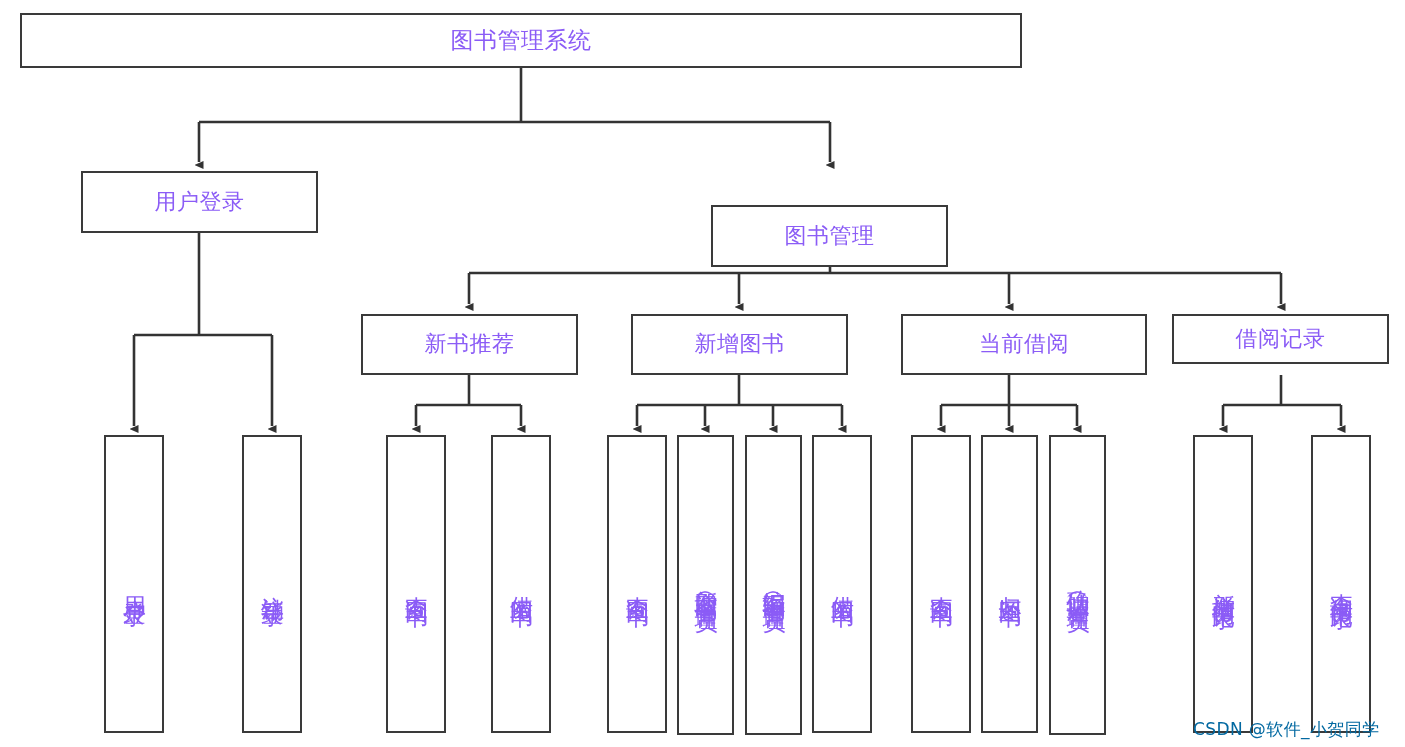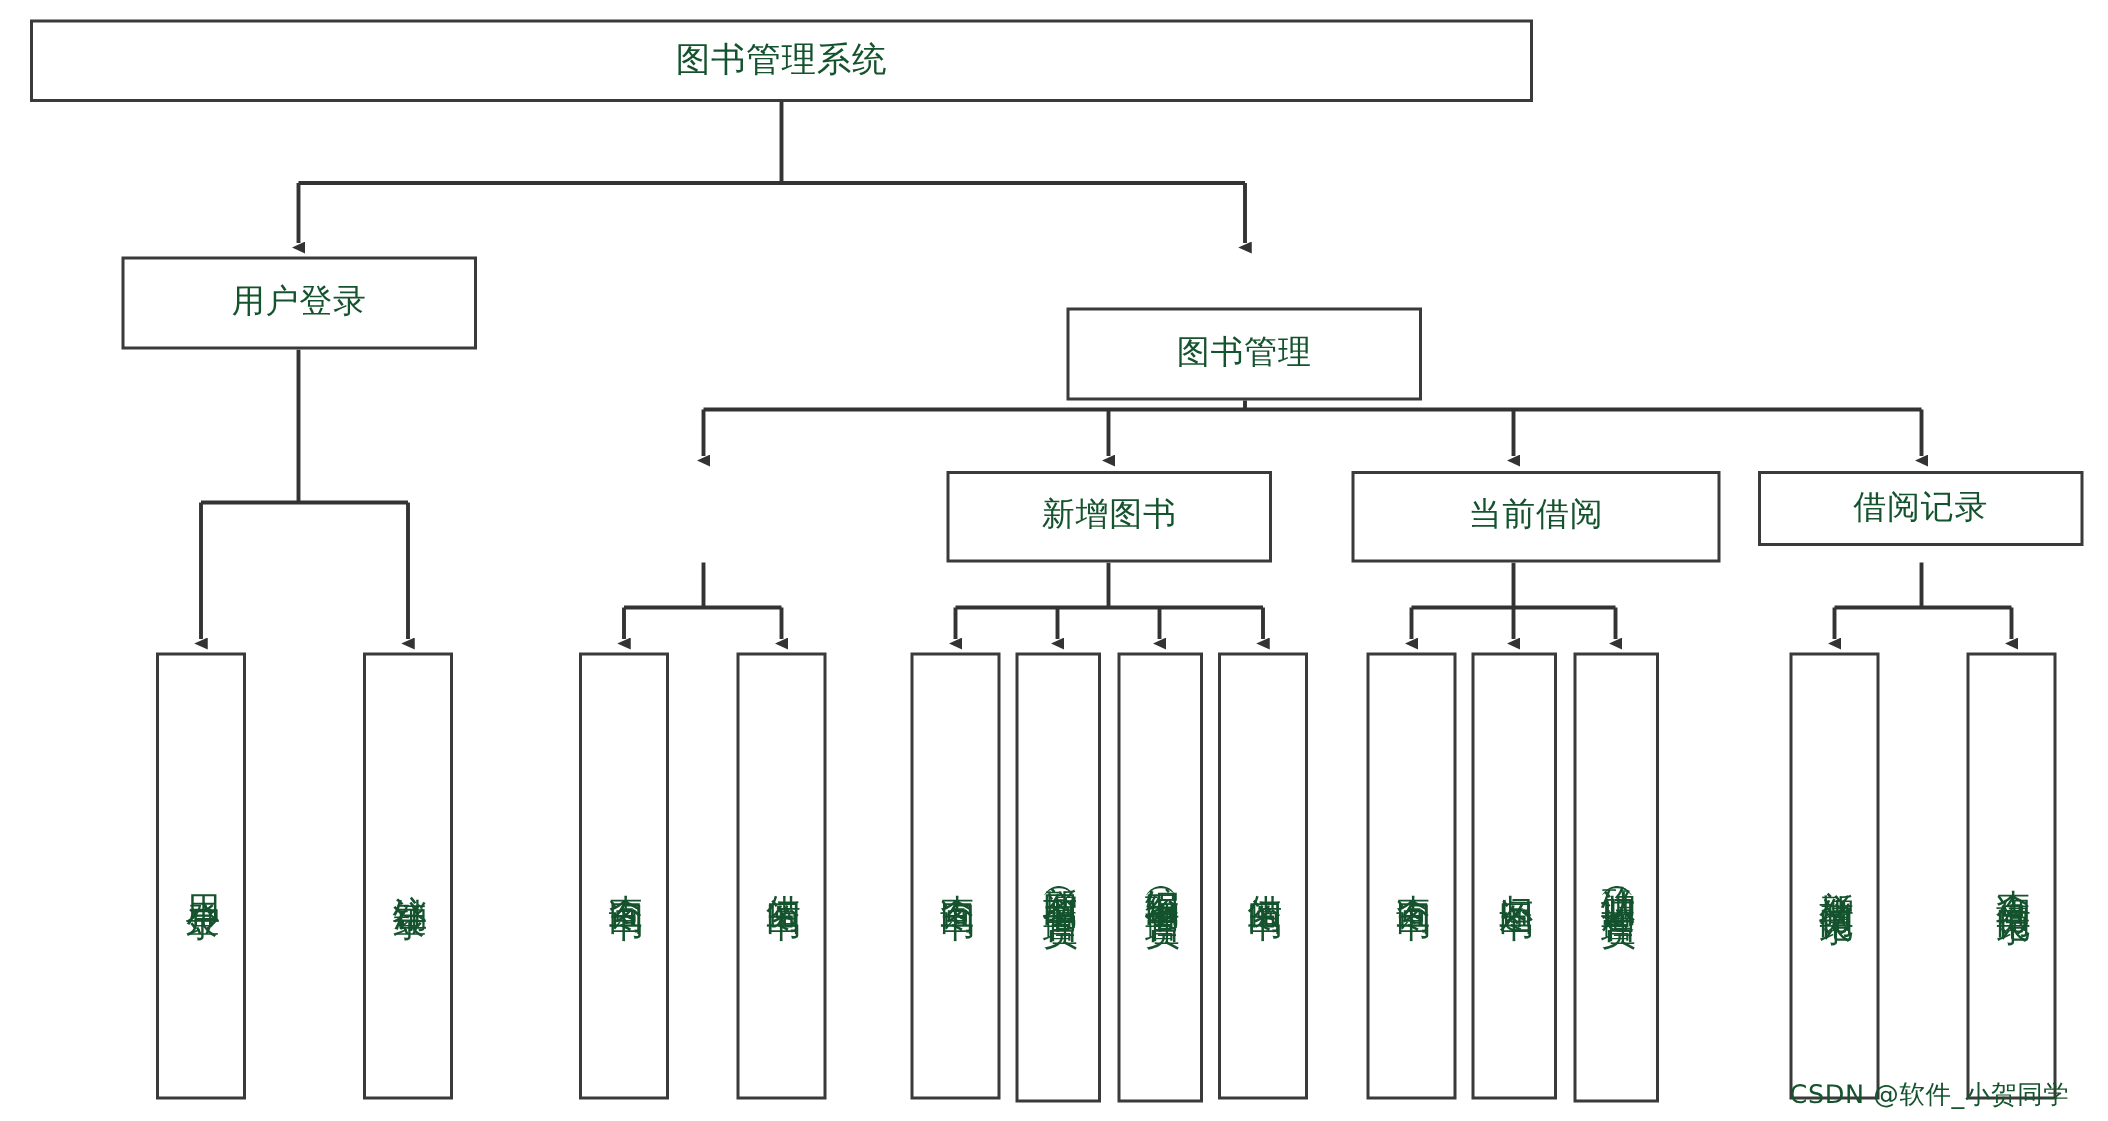--- a/index.html
+++ b/index.html
@@ -27,21 +27,21 @@
     height: 747px;
   }
   .node {
     position: absolute;
     box-sizing: border-box;
     background: #ffffff;
     border: 2px solid #3a3a3a;
     display: flex;
     align-items: center;
     justify-content: center;
-    color: #14532d;
+    color: #8b5cf6;
   }
   .node-label {
     display: block;
     text-align: center;
     line-height: 1.12;
     letter-spacing: 0.5px;
   }
   .node.horizontal .node-label {
     writing-mode: horizontal-tb;
     font-size: 22px;
@@ -54,21 +54,21 @@
   .node.vertical .node-label {
     writing-mode: vertical-rl;
     text-orientation: upright;
     font-size: 23px;
     letter-spacing: 3px;
     white-space: nowrap;
   }
   .node.root .node-label { font-size: 23px; }
   .watermark {
     position: absolute;
-    color: #14532d;
+    color: #0369a1;
     font-size: 17px;
     letter-spacing: 0.4px;
     white-space: nowrap;
     user-select: none;
   }
 </style>
 </head>
 <body>
 
 <div id="diagram-root">
@@ -129,20 +129,23 @@
     <span class="node-label">图书管理系统</span>
   </div>
 
   <div class="node horizontal" style="left:81px; top:171px; width:237px; height:62px;">
     <span class="node-label">用户登录</span>
   </div>
   <div class="node horizontal" style="left:711px; top:171px; width:237px; height:62px;margin-top:34px;">
     <span class="node-label">图书管理</span>
   </div>
 
+  <div class="node horizontal" style="left:361px; top:314px; width:217px; height:61px;">
+    <span class="node-label">新书推荐</span>
+  </div>
   <div class="node horizontal" style="left:631px; top:314px; width:217px; height:61px;">
     <span class="node-label">新增图书</span>
   </div>
   <div class="node horizontal" style="left:901px; top:314px; width:246px; height:61px;">
     <span class="node-label">当前借阅</span>
   </div>
   <div class="node horizontal" style="left:1172px; top:314px; width:217px; height:50px;">
     <span class="node-label">借阅记录</span>
   </div>
 

